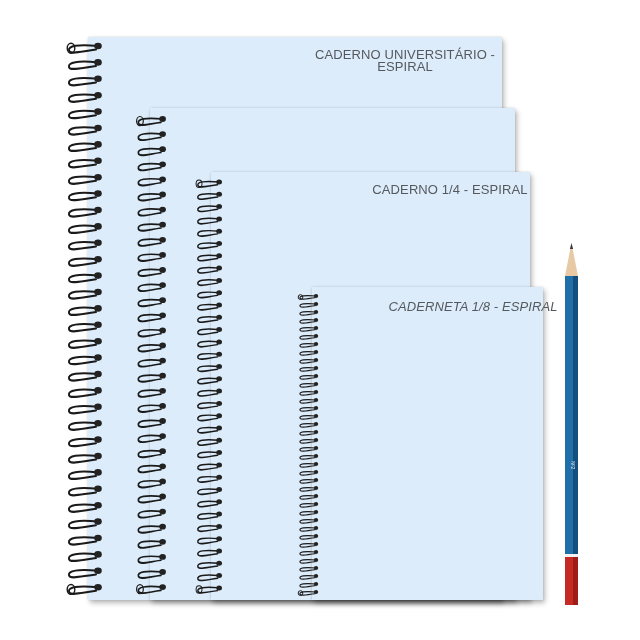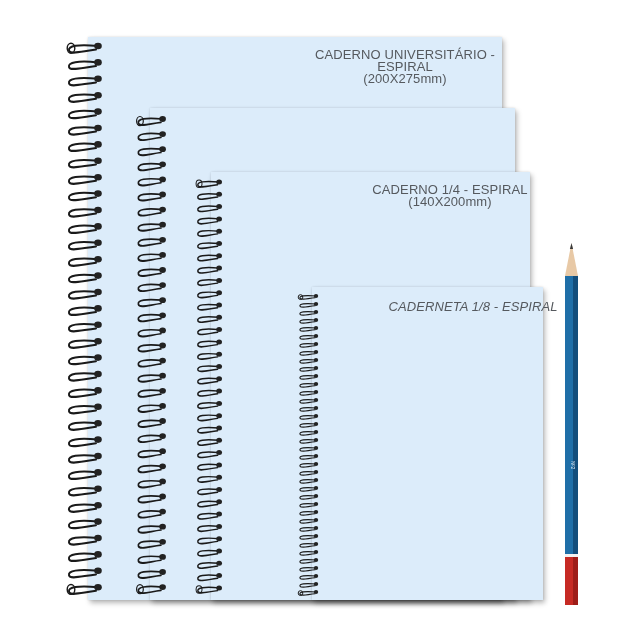--- a/index.html
+++ b/index.html
@@ -13,21 +13,20 @@
 </style>
 </head>
 <body>
 
 <div id="scene"></div>
 
 <div class="nb" id="nb0" style="left: 0px; top: 0px; z-index: 10;">
   <div class="page" style="left: 88px; top: 37px; width: 414px; height: 563px; background: rgb(220, 236, 250);"></div>
   <div class="label" style="left: 295px; width: 220px; top: 49px; color: rgb(85, 89, 94);">
     <span class="t">CADERNO UNIVERSITÁRIO - ESPIRAL</span>
-    <span class="t">(200X275mm)</span>
   </div>
   <svg class="spiral" width="44" height="571.5999999999999" style="left: 64px; top: 40px;">
       <path d="M 34 6 C 13.299999999999999 4, 4 6, 5 10.51 C 6 15.02, 17.1 11.411999999999999, 32 9.608" fill="none" stroke="#1a1a1a" stroke-width="2" stroke-linecap="round"></path>
       <ellipse cx="34" cy="6" rx="3.8000000000000003" ry="3.3" fill="#222"></ellipse>
       <ellipse cx="7" cy="8.254999999999999" rx="3.8" ry="4.961" fill="none" stroke="#1a1a1a" stroke-width="1.4"></ellipse>
       <path d="M 34 22.4 C 13.299999999999999 20.4, 4 22.4, 5 26.909999999999997 C 6 31.419999999999998, 17.1 27.811999999999998, 32 26.008" fill="none" stroke="#1a1a1a" stroke-width="2" stroke-linecap="round"></path>
       <ellipse cx="34" cy="22.4" rx="3.8000000000000003" ry="3.3" fill="#222"></ellipse>
       <path d="M 34 38.8 C 13.299999999999999 36.8, 4 38.8, 5 43.309999999999995 C 6 47.81999999999999, 17.1 44.211999999999996, 32 42.407999999999994" fill="none" stroke="#1a1a1a" stroke-width="2" stroke-linecap="round"></path>
       <ellipse cx="34" cy="38.8" rx="3.8000000000000003" ry="3.3" fill="#222"></ellipse>
       <path d="M 34 55.199999999999996 C 13.299999999999999 53.199999999999996, 4 55.199999999999996, 5 59.709999999999994 C 6 64.22, 17.1 60.611999999999995, 32 58.80799999999999" fill="none" stroke="#1a1a1a" stroke-width="2" stroke-linecap="round"></path>
@@ -167,21 +166,20 @@
       <path d="M 28.6 474.09999999999997 C 11.2 472.4, 3.4 474.09999999999997, 4.4 478.25249999999994 C 5.4 482.405, 14.4 479.08299999999997, 26.900000000000002 477.42199999999997" fill="none" stroke="#1a1a1a" stroke-width="1.7" stroke-linecap="round"></path>
       <ellipse cx="28.6" cy="474.09999999999997" rx="3.3200000000000003" ry="2.88" fill="#222"></ellipse>
       <ellipse cx="5.949999999999999" cy="476.17625" rx="3.3499999999999996" ry="4.56775" fill="none" stroke="#1a1a1a" stroke-width="1.19"></ellipse>
     </svg>
 </div>
 
 <div class="nb" id="nb2" style="left: 0px; top: 0px; z-index: 12;">
   <div class="page" style="left: 211px; top: 172px; width: 319px; height: 428px; background: rgb(220, 236, 250);"></div>
   <div class="label" style="left: 340px; width: 220px; top: 184px; color: rgb(85, 89, 94);">
     <span class="t">CADERNO 1/4 - ESPIRAL</span>
-    <span class="t">(140X200mm)</span>
   </div>
   <svg class="spiral" width="34" height="432.20000000000005" style="left: 194px; top: 176px;">
       <path d="M 25.12 6 C 9.799999999999999 4.5600000000000005, 2.88 6, 3.88 9.3825 C 4.88 12.765, 12.6 10.059000000000001, 23.68 8.706" fill="none" stroke="#1a1a1a" stroke-width="1.44" stroke-linecap="round"></path>
       <ellipse cx="25.12" cy="6" rx="2.904" ry="2.516" fill="#222"></ellipse>
       <ellipse cx="5.04" cy="7.69125" rx="2.96" ry="3.7207500000000007" fill="none" stroke="#1a1a1a" stroke-width="1.008"></ellipse>
       <path d="M 25.12 18.3 C 9.799999999999999 16.86, 2.88 18.3, 3.88 21.6825 C 4.88 25.065, 12.6 22.359, 23.68 21.006" fill="none" stroke="#1a1a1a" stroke-width="1.44" stroke-linecap="round"></path>
       <ellipse cx="25.12" cy="18.3" rx="2.904" ry="2.516" fill="#222"></ellipse>
       <path d="M 25.12 30.6 C 9.799999999999999 29.16, 2.88 30.6, 3.88 33.9825 C 4.88 37.365, 12.6 34.659, 23.68 33.306000000000004" fill="none" stroke="#1a1a1a" stroke-width="1.44" stroke-linecap="round"></path>
       <ellipse cx="25.12" cy="30.6" rx="2.904" ry="2.516" fill="#222"></ellipse>
       <path d="M 25.12 42.900000000000006 C 9.799999999999999 41.46000000000001, 2.88 42.900000000000006, 3.88 46.282500000000006 C 4.88 49.665000000000006, 12.6 46.959, 23.68 45.60600000000001" fill="none" stroke="#1a1a1a" stroke-width="1.44" stroke-linecap="round"></path>

